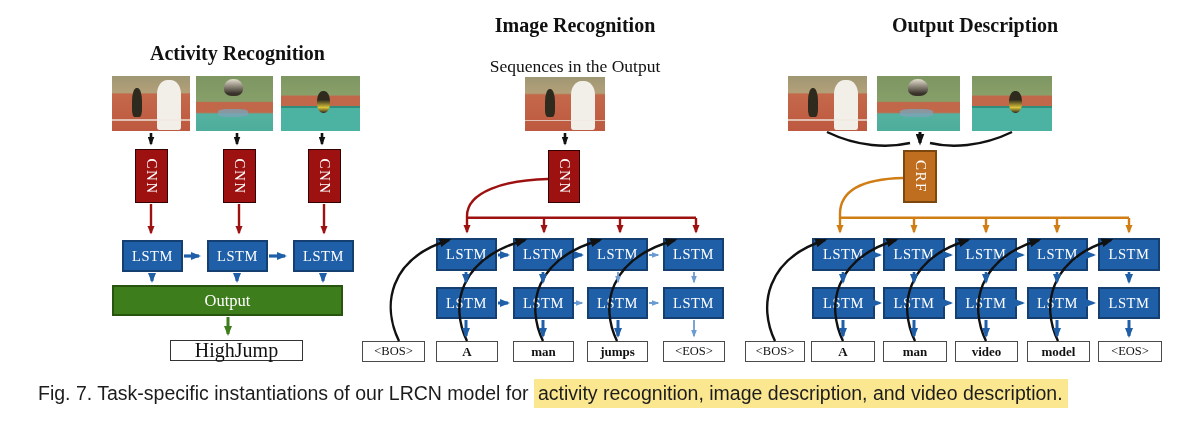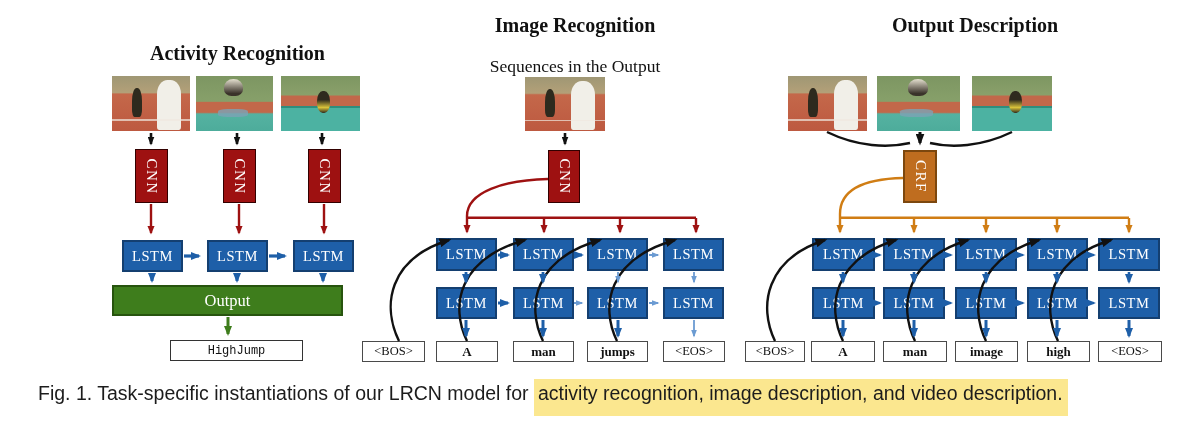--- a/index.html
+++ b/index.html
@@ -9,36 +9,36 @@
   .subtitle{position:absolute;text-align:center;font-weight:normal;font-size:17.5px;color:#111;z-index:2;}
   .box{position:absolute;box-sizing:border-box;display:flex;align-items:center;justify-content:center;z-index:2;}
   .lstm{background:var(--lstm_box);border:2px solid var(--lstm_border);color:#fff;font-size:14.5px;letter-spacing:.6px;}
   .procbox{color:#fff;}
   .cnnbox{background:var(--cnn_box);border:1px solid #320000;}
   .crfbox{background:var(--crf_box);border:2px solid var(--crf_border);}
   .procbox span{display:inline-block;transform:rotate(90deg);font-size:15px;letter-spacing:1.5px;white-space:nowrap;}
   .avg{background:var(--avg_box);border:2px solid var(--avg_border);color:#fff;font-size:16.5px;}
   .word{background:#fff;border:1px solid var(--word_border);color:#111;font-size:12.5px;}
   .word.b{font-weight:bold;font-size:13px;}
-  .outbox{background:#fff;border:1.5px solid #333;color:#111;font-size:12px;font-family:Liberation Mono, monospace;}
+  .outbox{background:#fff;border:1.5px solid #333;color:#111;font-size:20px;}
   .thumb{position:absolute;overflow:hidden;z-index:1;}
   .thumb i{position:absolute;display:block;}
   .tA{background:linear-gradient(180deg,#9f9774 0%,#b3a078 30%,#c4684a 33%,#bd5940 100%);}
   .tA .official{right:12%;top:8%;width:30%;height:90%;background:#f1efe8;border-radius:45% 45% 10% 10%/28% 28% 6% 6%;}
   .tA .runner{left:25%;top:22%;width:13%;height:52%;background:#2e2a1e;border-radius:45% 45% 25% 25%;}
   .tA .lane{left:0;bottom:18%;width:100%;height:3%;background:#f0e8e0;opacity:.7;}
   .tB{background:linear-gradient(180deg,#7d9662 0%,#87a06ب 0%,#87a06a 46%,#c2684a 48%,#c2684a 66%,#55b2a1 69%,#4dac9b 100%);
       background:linear-gradient(180deg,#7d9662 0%,#87a06a 46%,#c2684a 48%,#c2684a 66%,#55b2a1 69%,#4dac9b 100%);}
   .tB .flipper{left:37%;top:6%;width:24%;height:30%;background:linear-gradient(180deg,#e5e0d0 0%,#3a332a 85%);border-radius:50% 50% 40% 40%;}
   .tB .gear{left:28%;bottom:26%;width:40%;height:14%;background:#7da3b5;border-radius:30%;opacity:.8;}
   .tC{background:linear-gradient(180deg,#7d9662 0%,#8aa06a 34%,#c2684a 37%,#c2684a 54%,#4db0a0 58%,#43a795 100%);}
   .tC .mat{right:0;bottom:0;width:100%;height:42%;background:#4cb2a2;border-top:2px solid #2f8d7d;}
   .tC .athlete{left:46%;top:28%;width:16%;height:40%;background:linear-gradient(180deg,#2e2a1e 40%,#d8c23a 75%,#2e2a1e 100%);border-radius:45%;}
   .caption{position:absolute;left:38px;top:382px;font-family:"Liberation Sans",sans-serif;font-size:19.5px;color:var(--caption_text);z-index:3;white-space:nowrap;}
-  .caption .hl{background:var(--highlight);padding:3px 5px 12px 4px;}
+  .caption .hl{background:var(--highlight);padding:3px 5px 4px 4px;}
   .watermark{position:absolute;left:888px;top:358px;font-family:"DejaVu Sans",sans-serif;font-size:33px;color:var(--watermark);opacity:.85;letter-spacing:1px;z-index:6;white-space:nowrap;}
   svg.overlay{position:absolute;left:0;top:0;z-index:5;pointer-events:none;}
   .s-black{stroke:var(--arrow_black);fill:none;}
   .s-red{stroke:var(--arrow_red);fill:none;}
   .s-blue{stroke:var(--arrow_blue);fill:none;}
   .s-bluelight{stroke:var(--arrow_blue_light);fill:none;}
   .s-green{stroke:var(--arrow_green);fill:none;}
   .s-orange{stroke:var(--arrow_orange);fill:none;}
   .mk-black{fill:var(--arrow_black);}
   .mk-red{fill:var(--arrow_red);}
@@ -140,25 +140,25 @@
   <div class="box lstm" style="left:1098px;top:238px;width:62px;height:33px;">LSTM</div>
   <div class="box lstm" style="left:812px;top:287px;width:63px;height:32px;">LSTM</div>
   <div class="box lstm" style="left:883px;top:287px;width:62px;height:32px;">LSTM</div>
   <div class="box lstm" style="left:955px;top:287px;width:62px;height:32px;">LSTM</div>
   <div class="box lstm" style="left:1027px;top:287px;width:61px;height:32px;">LSTM</div>
   <div class="box lstm" style="left:1098px;top:287px;width:62px;height:32px;">LSTM</div>
 
   <div class="box word" style="left:745px;top:341px;width:60px;height:21px;">&lt;BOS&gt;</div>
   <div class="box word b" style="left:811px;top:341px;width:64px;height:21px;">A</div>
   <div class="box word b" style="left:883px;top:341px;width:64px;height:21px;">man</div>
-  <div class="box word b" style="left:955px;top:341px;width:63px;height:21px;">image</div>
-  <div class="box word b" style="left:1027px;top:341px;width:63px;height:21px;">high</div>
+  <div class="box word b" style="left:955px;top:341px;width:63px;height:21px;">video</div>
+  <div class="box word b" style="left:1027px;top:341px;width:63px;height:21px;">model</div>
   <div class="box word" style="left:1098px;top:341px;width:64px;height:21px;">&lt;EOS&gt;</div>
 
-  <div class="caption"><span>Fig. 1. Task-specific instantiations of our LRCN model for </span><span class="hl">activity recognition, image description, and video description.</span></div>
+  <div class="caption"><span>Fig. 7. Task-specific instantiations of our LRCN model for </span><span class="hl">activity recognition, image description, and video description.</span></div>
 
 
   <svg class="overlay" width="1200" height="430">
     <defs>
       <marker id="mk-black" markerUnits="userSpaceOnUse" markerWidth="9" markerHeight="7" refX="7.5" refY="3.5" orient="auto">
           <path class="mk-black" d="M0,0 L9,3.5 L0,7 Z"></path>
         </marker>
       <marker id="mk-blackbig" markerUnits="userSpaceOnUse" markerWidth="12" markerHeight="9" refX="9.5" refY="4.5" orient="auto">
           <path class="mk-black" d="M0,0 L12,4.5 L0,9 Z"></path>
         </marker>

